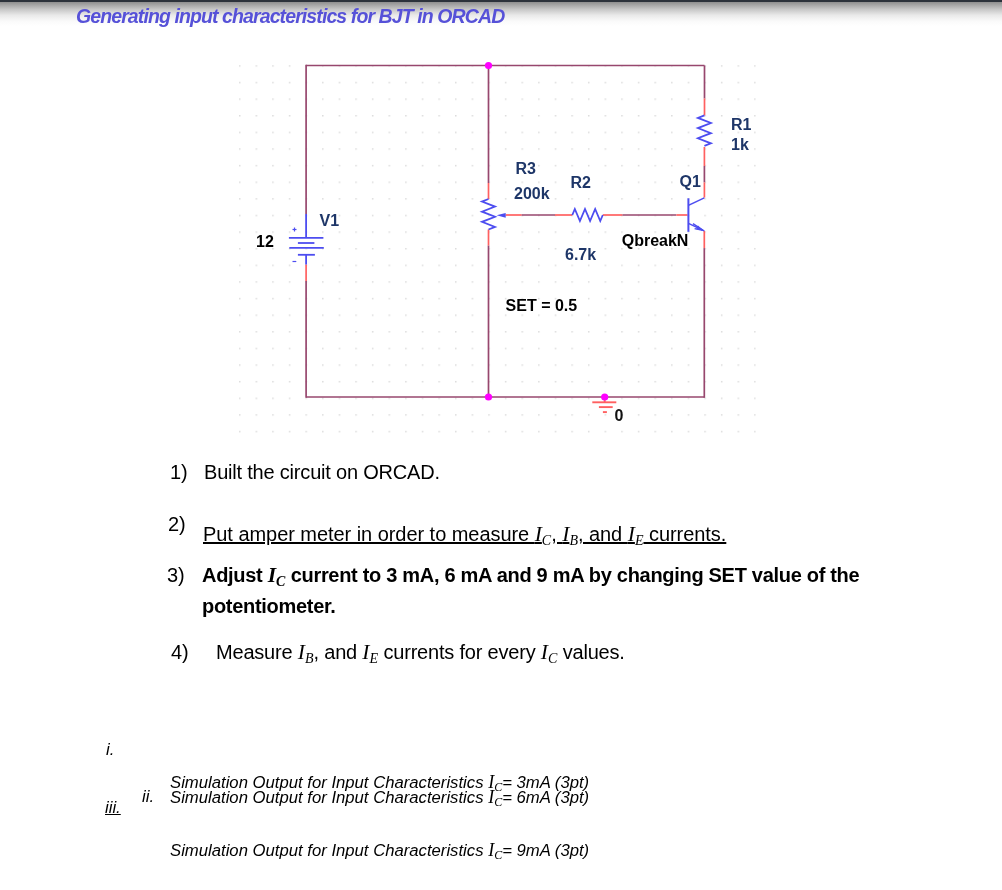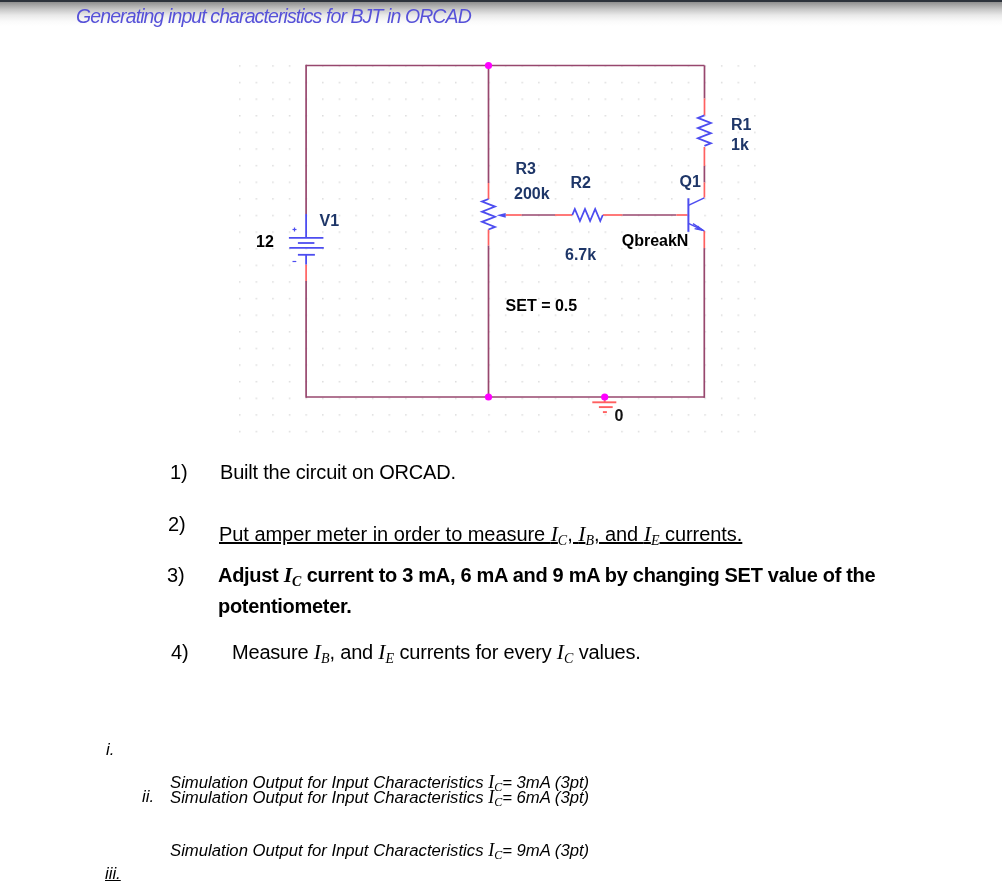--- a/index.html
+++ b/index.html
@@ -1,20 +1,20 @@
 <!DOCTYPE html>
 <html><head>
 <meta charset="utf-8">
 <style>
   html,body{margin:0;padding:0;}
   body{width:1002px;height:890px;background:#ffffff;position:relative;overflow:hidden;
        font-family:"Liberation Sans",sans-serif;}
-  .title{position:absolute;left:76px;top:5px;font-size:19.5px;font-style:italic;font-weight:400;
+  .title{position:absolute;left:76px;top:5px;font-size:19.5px;font-style:italic;font-weight:700;
          color:#5651d8;letter-spacing:-0.9px;}
-  .li{position:absolute;font-size:20px;color:#000;line-height:29px;letter-spacing:-0.2px;margin-left:16px;}
+  .li{position:absolute;font-size:20px;color:#000;line-height:29px;letter-spacing:-0.2px;}
   .num{position:absolute;font-size:20px;color:#000;line-height:29px;letter-spacing:0;}
   i.m{font-family:"Liberation Serif",serif;font-style:italic;font-size:21.5px;letter-spacing:0;}
   sub.m{font-family:"Liberation Serif",serif;font-style:italic;font-size:14px;vertical-align:baseline;
         position:relative;top:4px;letter-spacing:0;}
   .ri{position:absolute;font-size:16.7px;font-style:italic;color:#000;letter-spacing:0;}
   i.m2{font-family:"Liberation Serif",serif;font-style:italic;font-size:18px;letter-spacing:0;}
   sub.m2{font-family:"Liberation Serif",serif;font-style:italic;font-size:12px;vertical-align:baseline;
         position:relative;top:3px;letter-spacing:0;}
 </style>
 </head>
@@ -213,15 +213,15 @@
 <div class="li" style="left:216px;top:638.2px;">Measure <i class="m">I</i><sub class="m">B</sub>, and <i class="m">I</i><sub class="m">E</sub> currents for every <i class="m">I</i><sub class="m">C</sub> values.</div>
 
 <div class="ri" style="left:106px;top:740.2px;">i.</div>
 
 <div class="ri" style="left:170px;top:740.2px;margin-top:32px;">Simulation Output for Input Characteristics <i class="m2">I</i><sub class="m2">C</sub>= 3mA (3pt)</div>
 
 <div class="ri" style="left:105px;top:787px;margin-left:37px;">ii.</div>
 
 <div class="ri" style="left:170px;top:787px;">Simulation Output for Input Characteristics <i class="m2">I</i><sub class="m2">C</sub>= 6mA (3pt)</div>
 
-<div class="ri" style="left:105px;top:864px;text-decoration:underline;">iii.</div>
+<div class="ri" style="left:105px;top:798px;text-decoration:underline;">iii.</div>
 
 <div class="ri" style="left:170px;top:840px;">Simulation Output for Input Characteristics <i class="m2">I</i><sub class="m2">C</sub>= 9mA (3pt)</div>
 
 </body></html>

